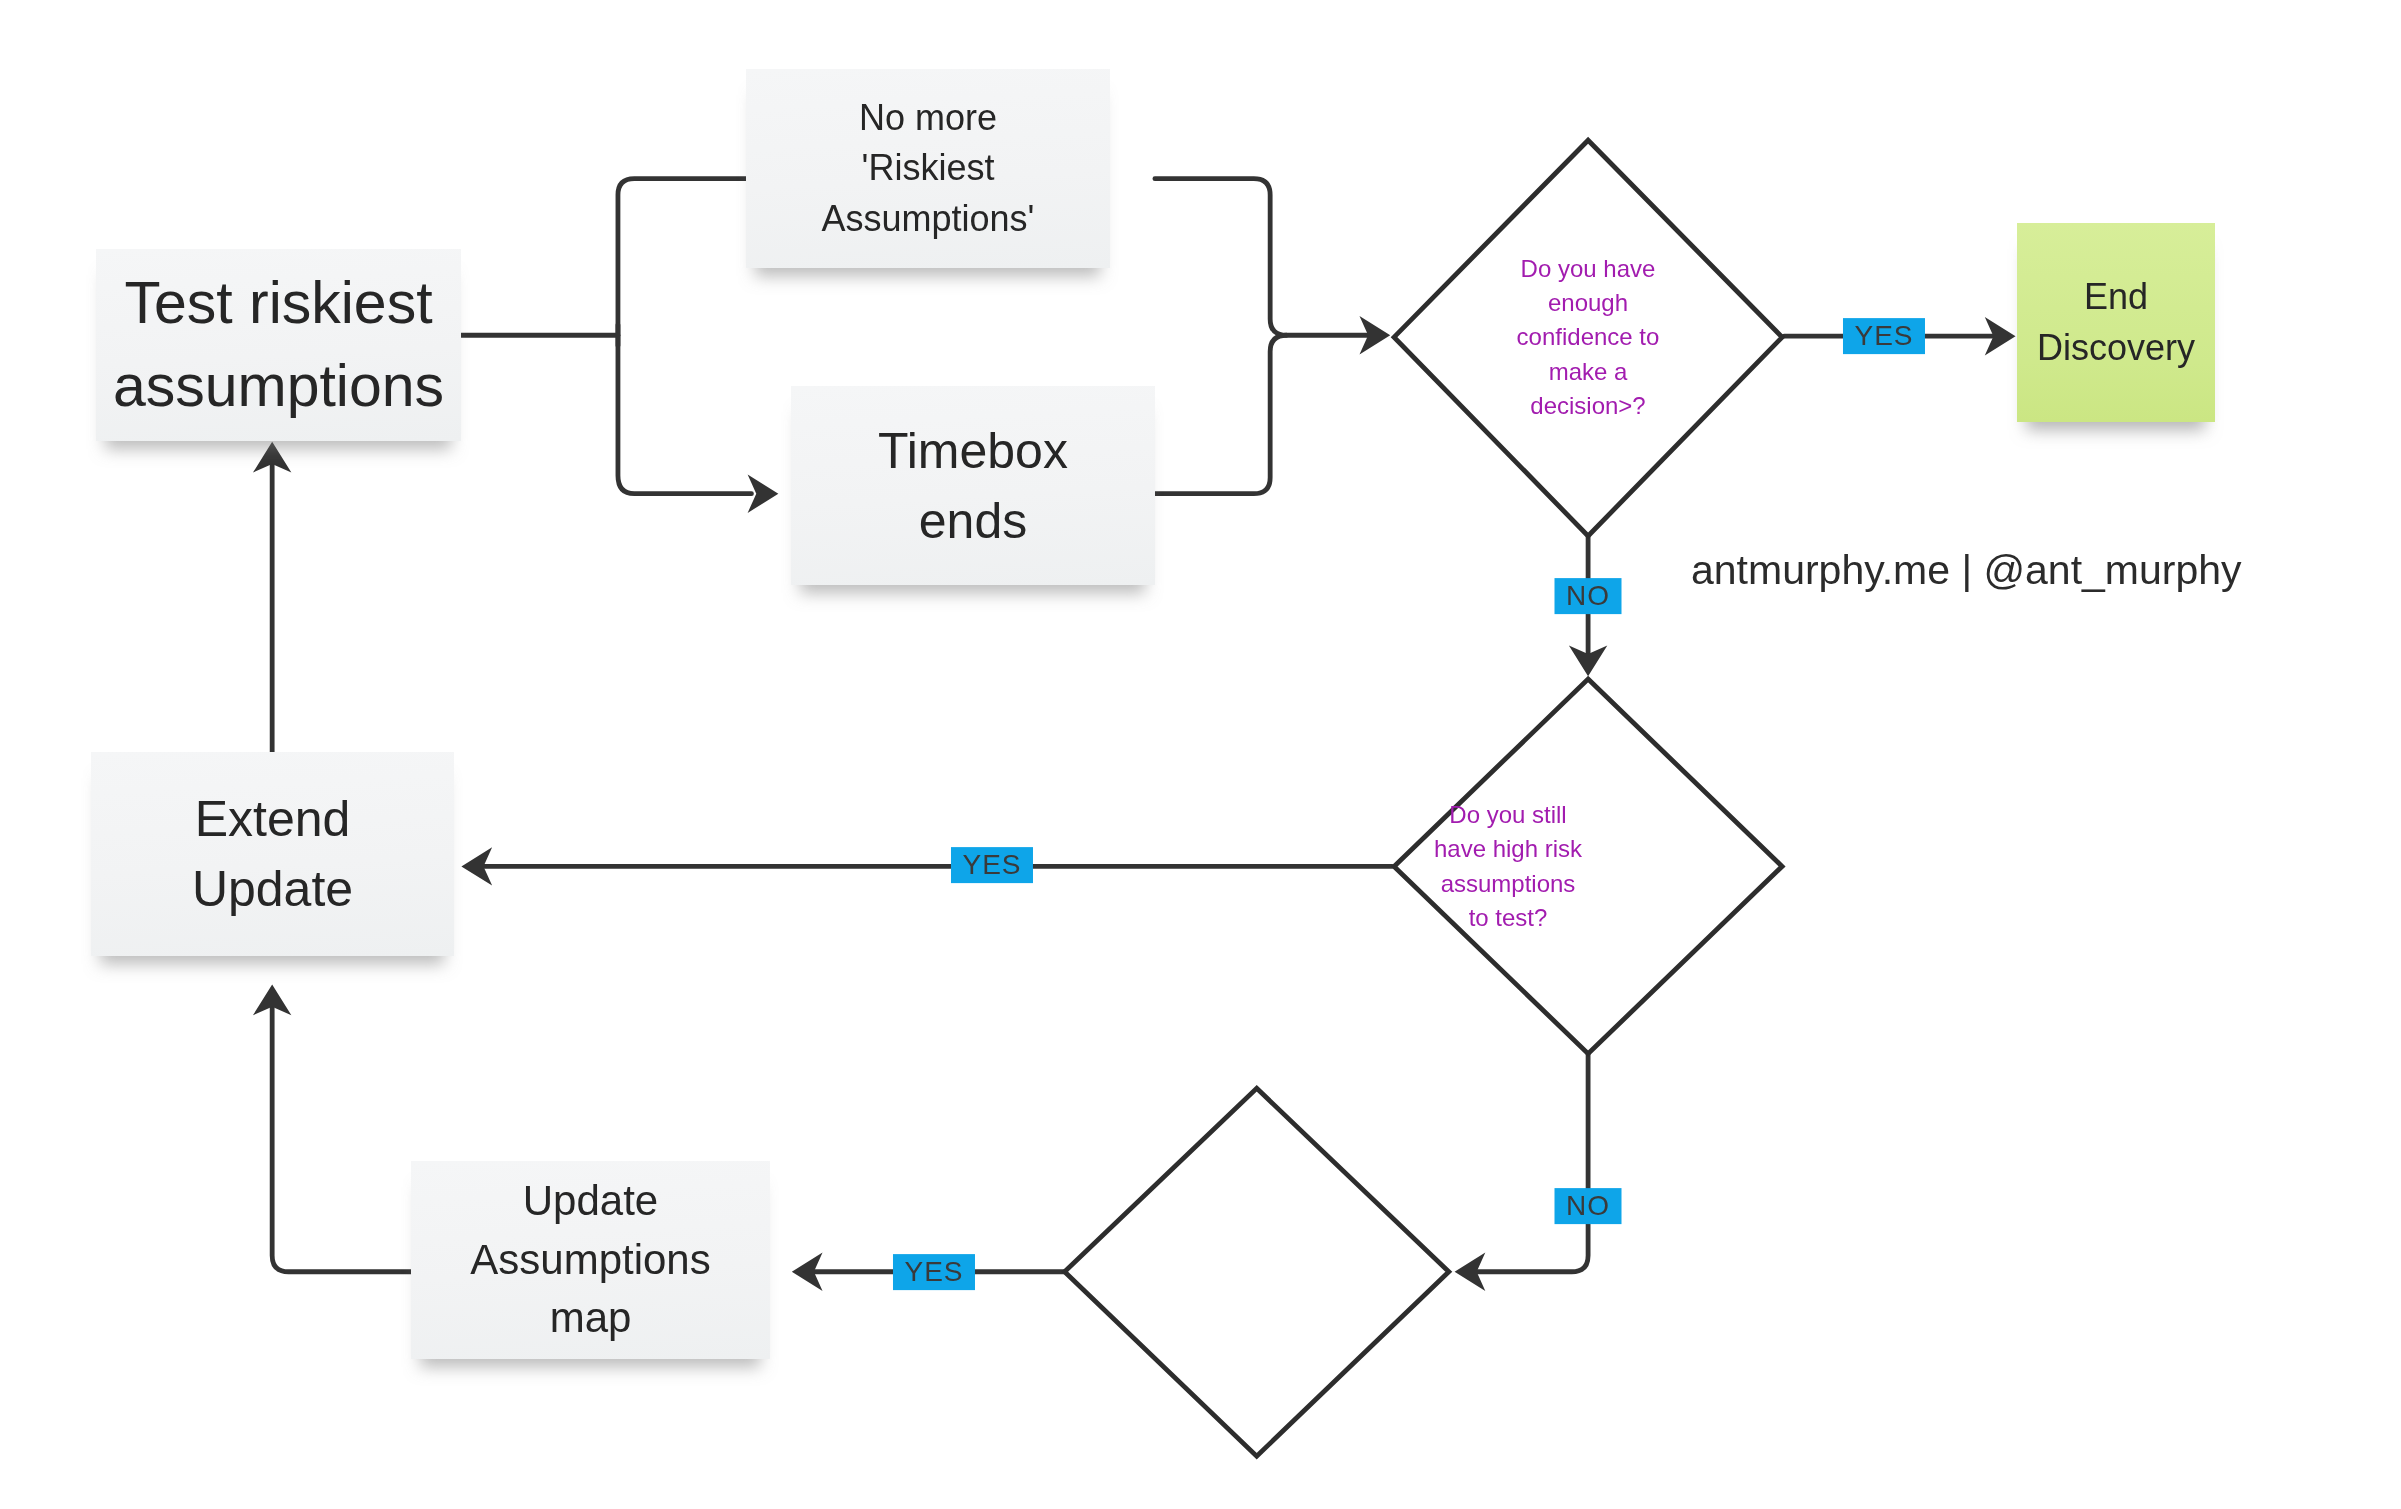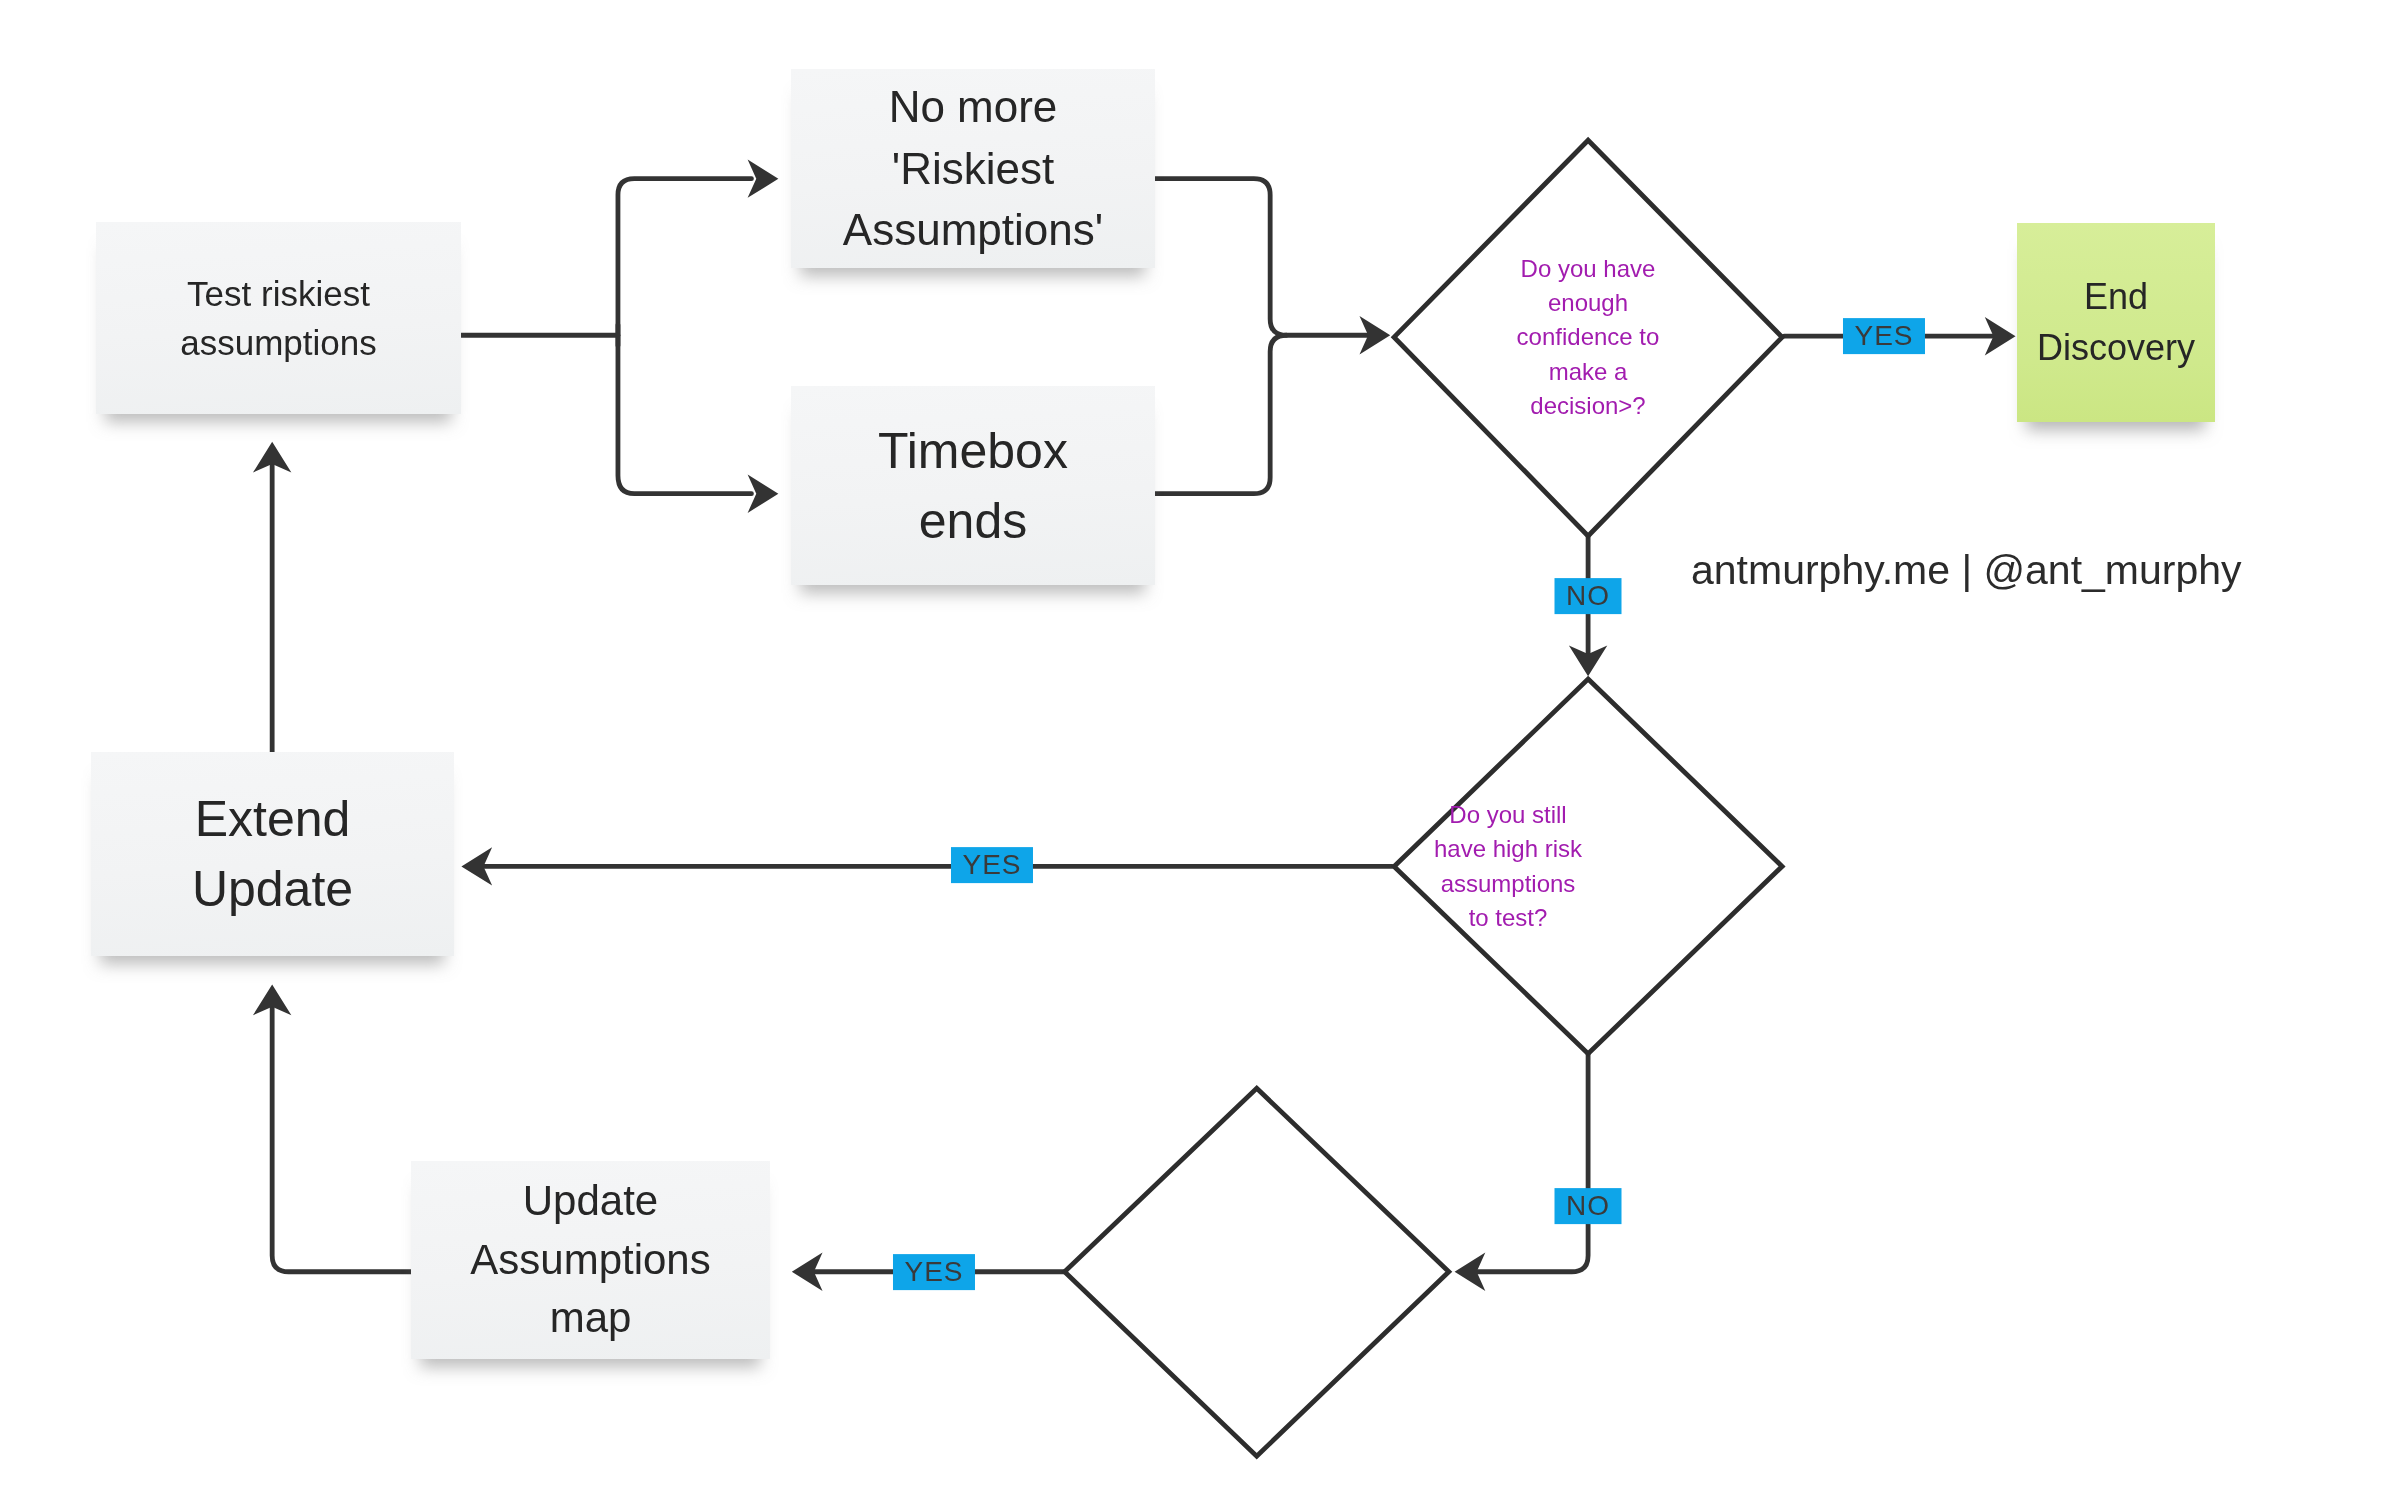--- a/index.html
+++ b/index.html
@@ -92,24 +92,24 @@
     <path class="arrowhead" d="M 283 1025 L 263 1057 L 283 1048 L 303 1057 Z"></path>
 
     <path class="connector" d="M 283 783 V 472"></path>
     <path class="arrowhead" d="M 283 460 L 263 492 L 283 483 L 303 492 Z"></path>
 
     <polygon class="diamond" points="1653,146 1855,351 1653,558 1451,351"></polygon>
     <polygon class="diamond" points="1653,707 1855,902 1653,1097 1451,902"></polygon>
     <polygon class="diamond" points="1308,1133 1508,1324 1308,1516 1108,1324"></polygon>
   </svg>
 
-  <div class="note" style="left:96px;top:222px;width:365px;height:192px;font-size:35px">Test riskiest
+  <div class="note" style="left:96px;top:249px;width:365px;height:192px;font-size:59px">Test riskiest
 assumptions</div>
 
-  <div class="note" style="left:791px;top:69px;width:364px;height:199px;font-size:44px">No more
+  <div class="note" style="left:746px;top:69px;width:364px;height:199px;font-size:36px">No more
 'Riskiest
 Assumptions'</div>
 
   <div class="note" style="left:791px;top:386px;width:364px;height:199px;font-size:50px">Timebox
 ends</div>
 
   <div class="note note--green" style="left:2017px;top:223px;width:198px;height:199px;font-size:36px">End
 Discovery</div>
 
   <div class="note" style="left:411px;top:1161px;width:359px;height:198px;font-size:42px">Update

